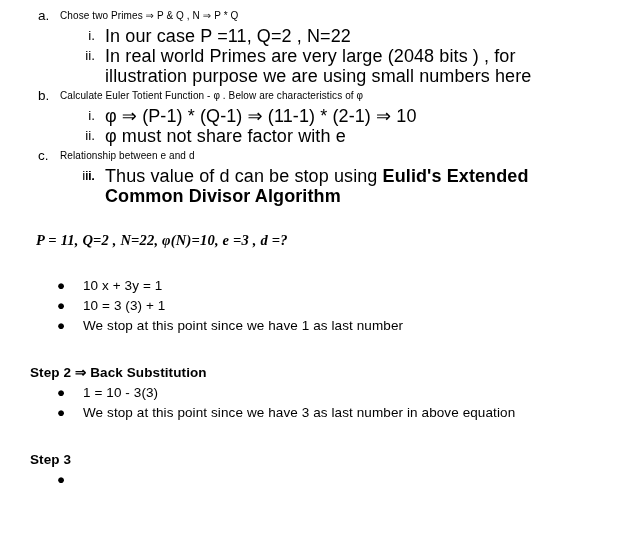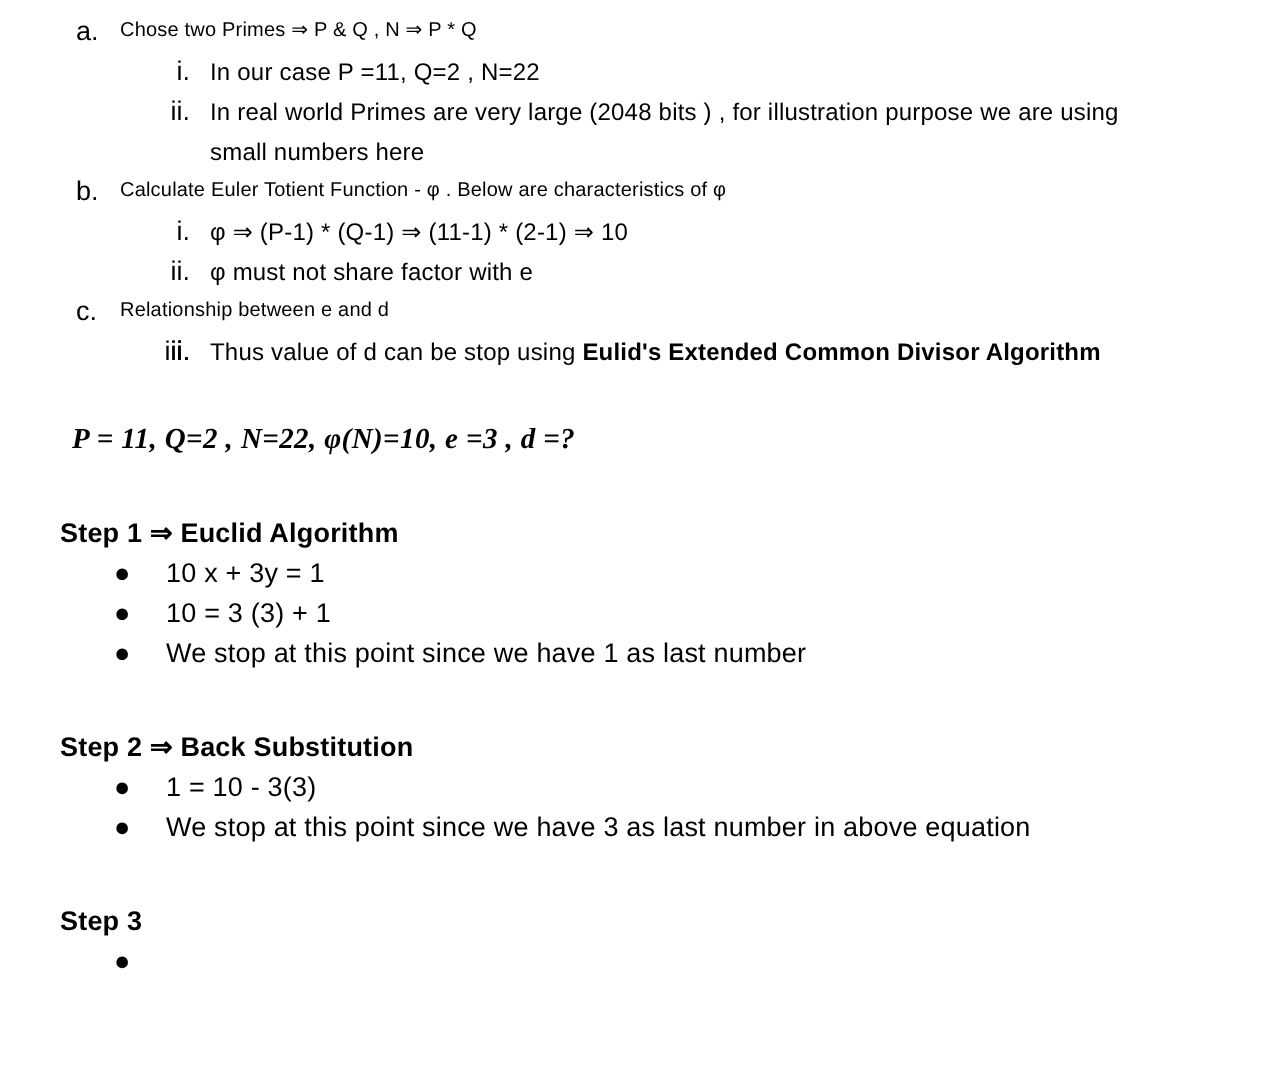--- a/index.html
+++ b/index.html
@@ -60,21 +60,21 @@
     position: absolute;
     left: 60px;
     top: 0;
     width: 35px;
     text-align: right;
     font-size: 13.5px;
     line-height: 20px;
   }
   .lvl2-text {
     display: block;
-    font-size: 12px;
+    font-size: 18px;
     line-height: 20px;
     max-width: 478px;
     letter-spacing: 0.1px;
   }
   .lvl2-text b { font-weight: bold; }
 
   
   .params {
     margin: 0;
     padding: 24px 0 0 36px;
@@ -168,21 +168,20 @@
     <div class="lvl2-item">
       <span class="lvl2-marker">iii.</span>
       <span class="lvl2-text"><span>Thus value of d can be stop using </span><b>Eulid's Extended Common Divisor Algorithm</b></span>
     </div>
 
   </div>
 
   <p class="params">P = 11, Q=2 , N=22,   φ(N)=10,  e =3 , d  =?</p>
 
   <div class="step-block step-1">
-    <p class="step-heading">Step 1 ⇒ Euclid Algorithm</p>
     <ul class="step-list">
       <li><span class="bullet-dot">●</span><span>10 x + 3y = 1</span></li>
       <li><span class="bullet-dot">●</span><span>10 =  3 (3) + 1</span></li>
       <li><span class="bullet-dot">●</span><span>We stop at this point since we have 1 as last number</span></li>
     </ul>
   </div>
 
   <div class="step-block step-2">
     <p class="step-heading">Step 2 ⇒ Back Substitution</p>
     <ul class="step-list">

